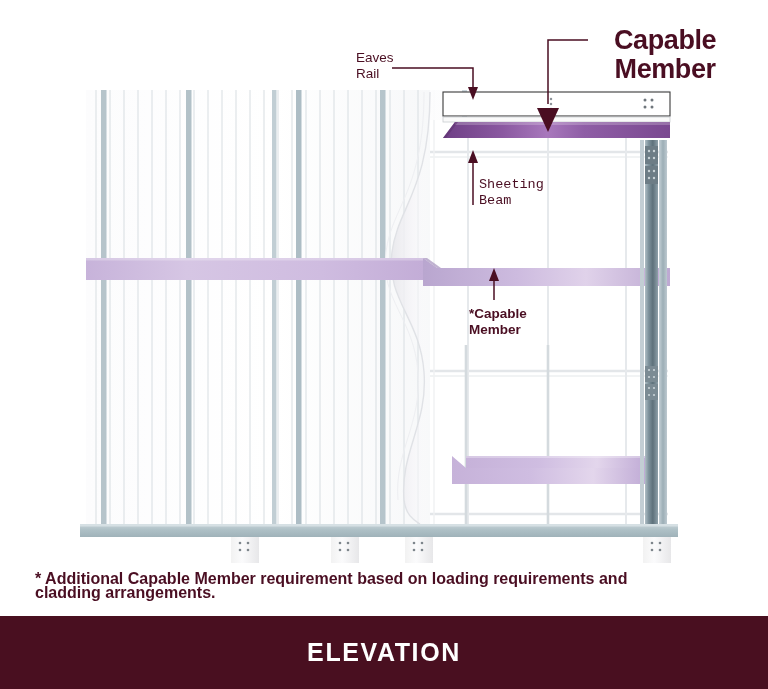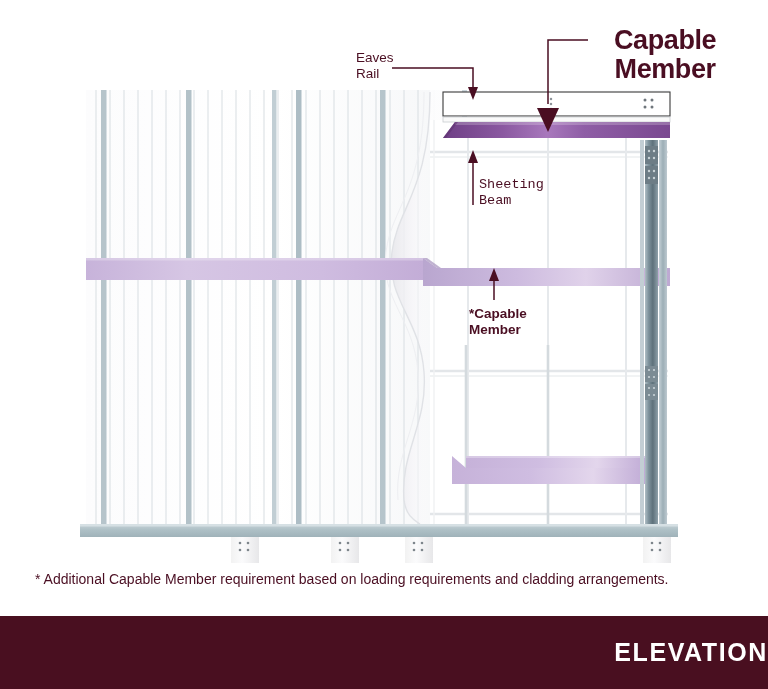--- a/index.html
+++ b/index.html
@@ -18,28 +18,28 @@
   .anno-big{font-size:27px;line-height:29px;font-weight:700;letter-spacing:-.4px;}
 
   #lbl-eaves{left:356px;top:50px;}
   #lbl-capable-top{left:614px;top:26px;text-align:center;}
   #lbl-sheeting{left:479px;top:177px;font-family:Liberation Mono, monospace;}
   #lbl-capable-mid{left:457px;top:306px;margin-left:12px;}
 
   
   #footnote{
     position:absolute;left:35px;top:572px;width:660px;
-    font-size:14px;line-height:14px;color:#4A0E22;
-    font-family:"Liberation Sans",sans-serif;font-weight:400;
+    font-size:16px;line-height:14px;color:#4A0E22;
+    font-family:"Liberation Sans",sans-serif;font-weight:700;
   }
 
   
   #banner{
     position:absolute;left:0;top:616px;width:768px;height:73px;
-    background:#490F20;display:flex;align-items:center;justify-content:flex-end;
+    background:#490F20;display:flex;align-items:center;justify-content:center;
   }
   #banner-title{
     color:#ffffff;font-size:25px;font-weight:700;letter-spacing:1.6px;
     font-family:"Liberation Sans",sans-serif;
   }
 </style>
 </head>
 <body>
 
 <div id="stage">

